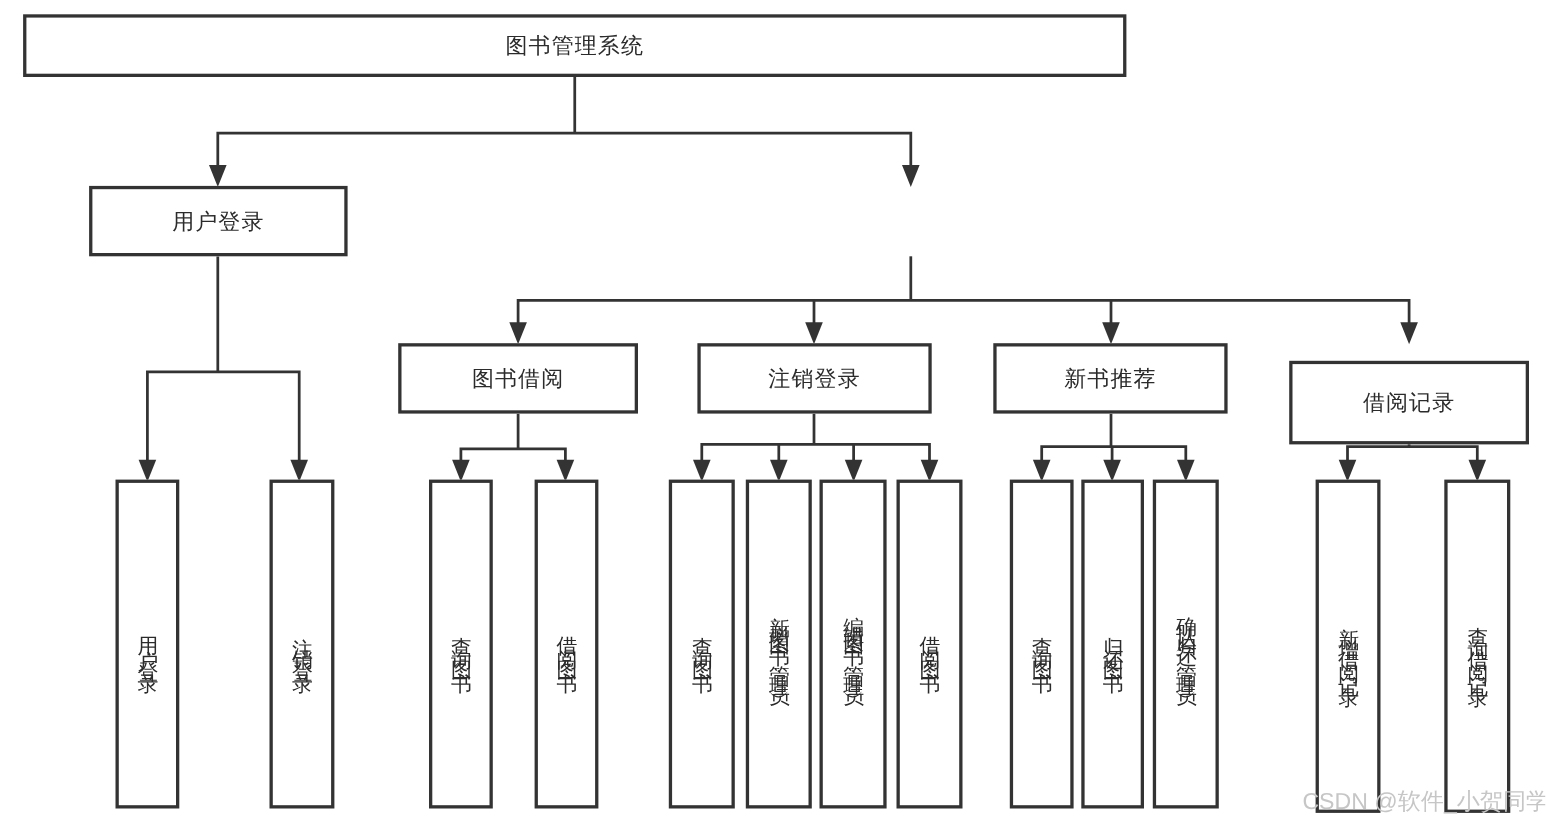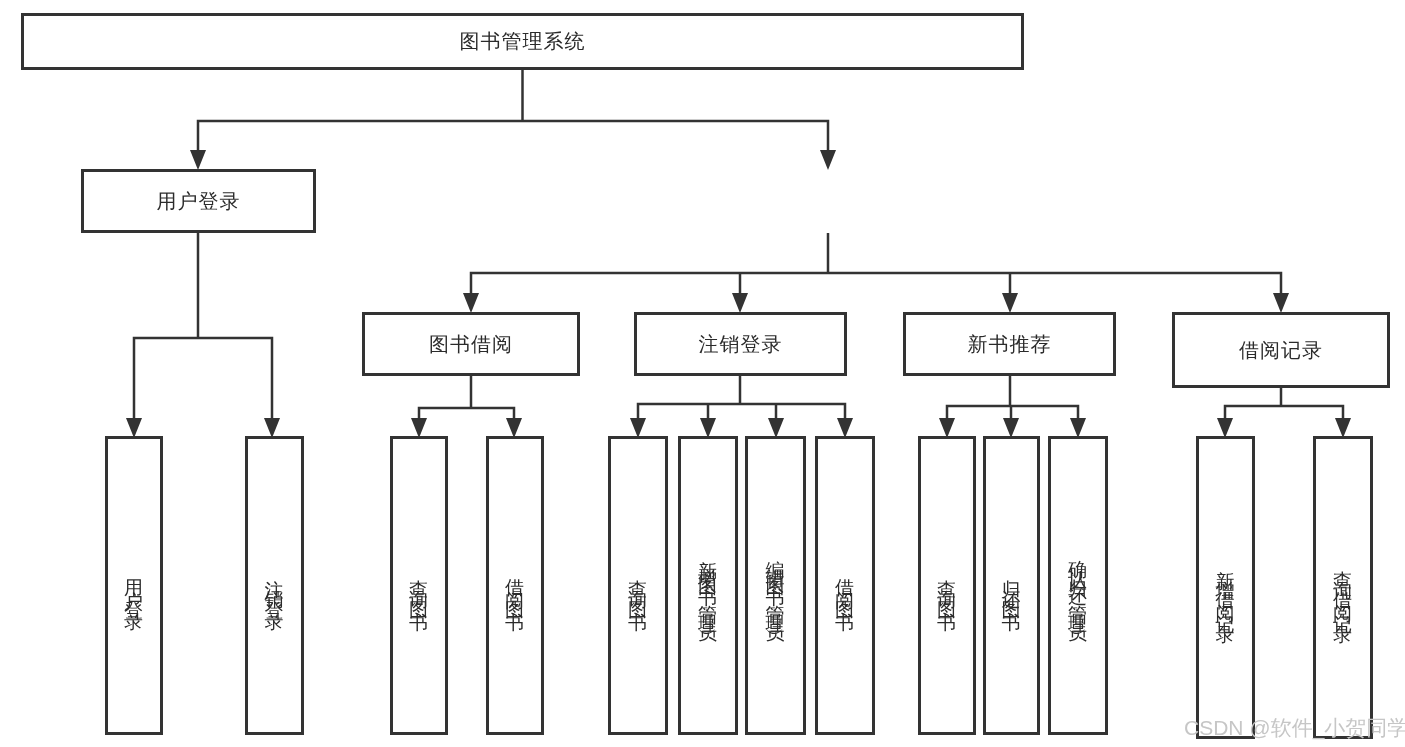--- a/index.html
+++ b/index.html
@@ -112,21 +112,21 @@
 
   <div class="hbox" style="left:362px;top:312px;width:218px;height:64px">
     <span>图书借阅</span>
   </div>
   <div class="hbox" style="left:634px;top:312px;width:213px;height:64px">
     <span>注销登录</span>
   </div>
   <div class="hbox" style="left:903px;top:312px;width:213px;height:64px">
     <span>新书推荐</span>
   </div>
-  <div class="hbox" style="left:1172px;top:312px;width:218px;height:76px">
+  <div class="hbox" style="left:1172px;top:328px;width:218px;height:76px">
     <span>借阅记录</span>
   </div>
 
   <div class="vbox" style="left:105px;top:436px;width:58px;height:299px">
     <span class="vtext">用户登录</span>
   </div>
   <div class="vbox" style="left:245px;top:436px;width:59px;height:299px">
     <span class="vtext">注销登录</span>
   </div>
 

